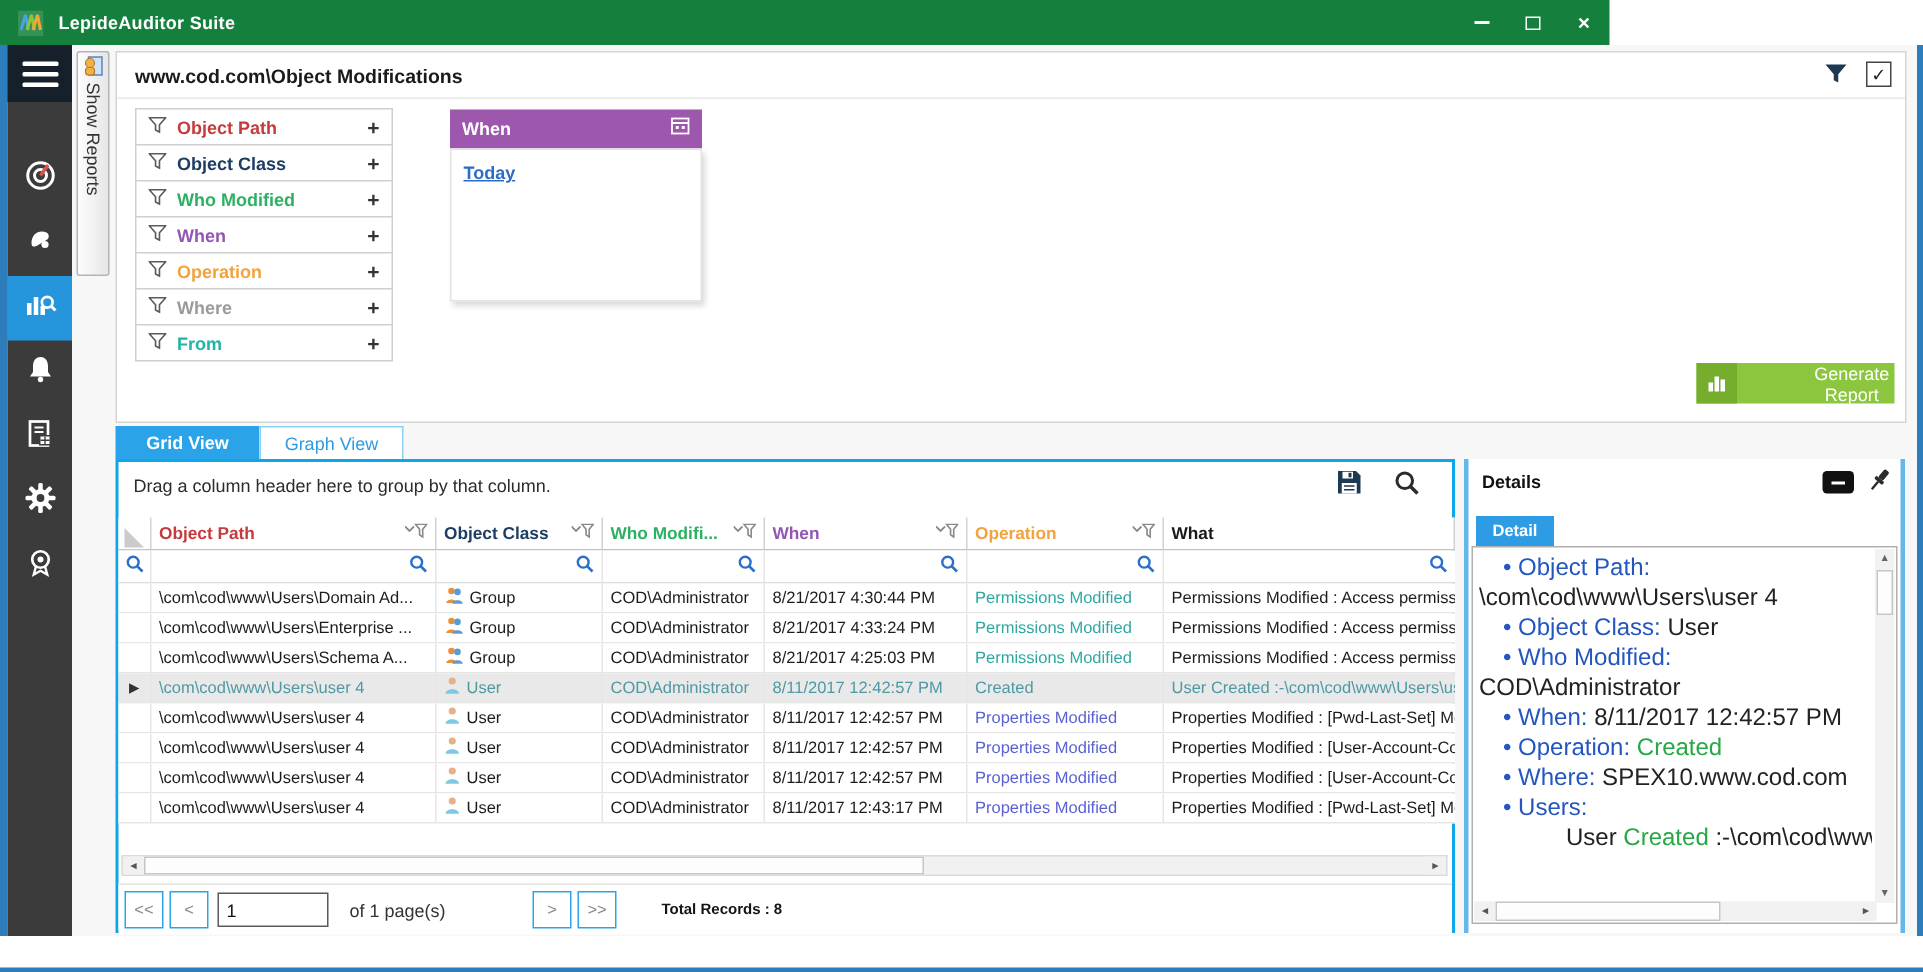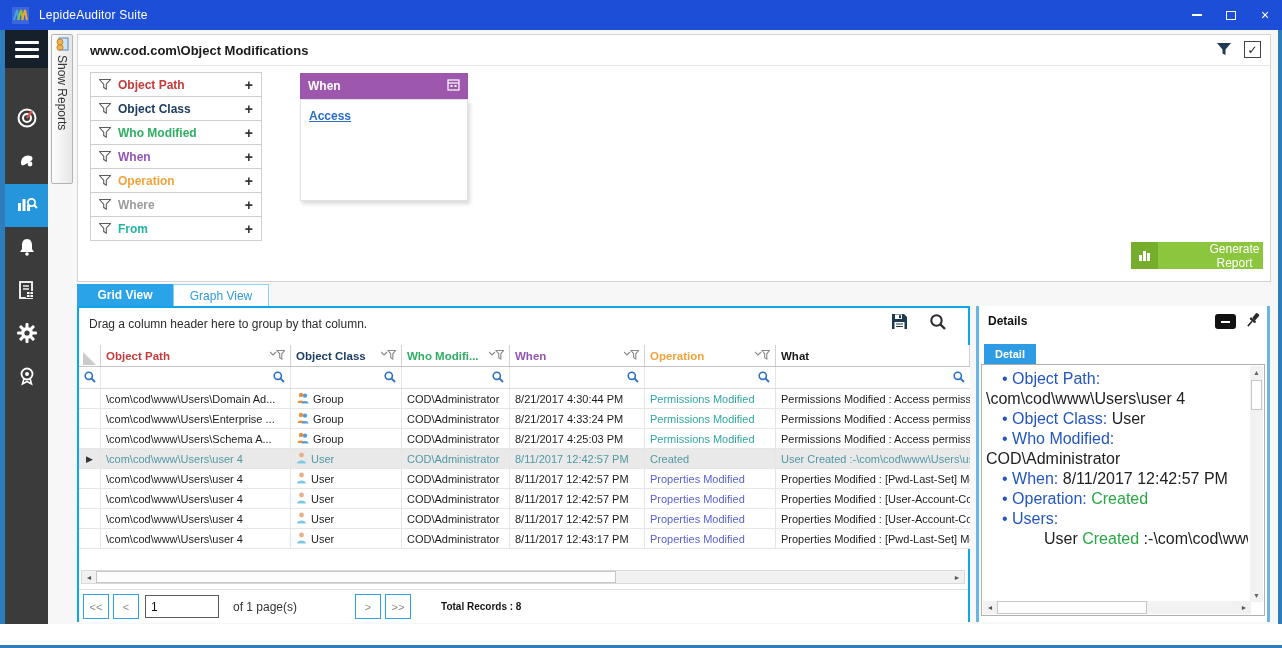--- a/index.html
+++ b/index.html
@@ -1,20 +1,20 @@
 <!DOCTYPE html>
 <html><head>
 <meta charset="utf-8">
 <style>
   * { margin:0; padding:0; box-sizing:border-box; }
   html,body { width:1282px; height:648px; background:#fff; font-family:"Liberation Sans","DejaVu Sans",sans-serif; }
   .window { position:relative; width:1282px; height:648px; background:#fff; overflow:hidden; }
 
   
-  .titlebar { position:absolute; left:0; top:0; width:1282px; height:30px; background:#1d4ed8; display:flex; align-items:center; }
+  .titlebar { position:absolute; left:0; top:0; width:1073px; height:30px; background:#15803d; display:flex; align-items:center;font-weight:bold; }
   .logo { width:17px; height:17px; margin-left:12px; }
   .app-title { color:#fff; font-size:12px; margin-left:10px; letter-spacing:.2px; }
   .win-controls { margin-left:auto; display:flex; height:100%; }
   .win-btn { width:34px; height:100%; display:flex; align-items:center; justify-content:center; cursor:default; }
   .glyph-min { width:10px; height:2px; background:#fff; }
   .glyph-max { width:10px; height:9px; border:1px solid #fff; }
   .glyph-close { color:#fff; font-size:14px; line-height:1; }
 
   
   .frame-left  { position:absolute; left:0; top:30px; width:5px; height:594px; background:#2d7dbd; }
@@ -298,21 +298,21 @@
           <span class="cal">
             <svg width="13" height="12" viewBox="0 0 13 12">
                 <rect x="1" y="1" width="11" height="10" fill="none" stroke="#fff" stroke-width="1.2"></rect>
                 <line x1="1" y1="4" x2="12" y2="4" stroke="#fff" stroke-width="1.2"></line>
                 <rect x="3.5" y="6" width="2" height="2" fill="#fff"></rect>
                 <rect x="7.5" y="6" width="2" height="2" fill="#fff"></rect>
               </svg>
           </span>
         </div>
         <div class="when-body">
-          <span class="today-link">Access</span>
+          <span class="today-link">Today</span>
         </div>
       </div>
 
       <div class="gen-btn">
         <div class="gen-ico">
           <svg width="13" height="13" viewBox="0 0 13 13">
               <rect x="1" y="6" width="3" height="6" fill="#fff"></rect>
               <rect x="5" y="2" width="3" height="10" fill="#fff"></rect>
               <rect x="9" y="4" width="3" height="8" fill="#fff"></rect>
             </svg>
@@ -597,20 +597,21 @@
           </svg>
       </div>
       <div class="detail-tab">Detail</div>
       <div class="details-box">
         <div class="d-content" id="details-fields">
             <div class="d-field"><span class="bullet">• </span><span class="dlabel">Object Path:</span> <span>\com\cod\www\Users\user 4</span></div>
             <div class="d-field"><span class="bullet">• </span><span class="dlabel">Object Class:</span> <span>User</span></div>
             <div class="d-field"><span class="bullet">• </span><span class="dlabel">Who Modified:</span> <span>COD\Administrator</span></div>
             <div class="d-field"><span class="bullet">• </span><span class="dlabel">When:</span> <span>8/11/2017 12:42:57 PM</span></div>
             <div class="d-field"><span class="bullet">• </span><span class="dlabel">Operation:</span> <span style="color:#27a844">Created</span></div>
+            <div class="d-field"><span class="bullet">• </span><span class="dlabel">Where:</span> <span>SPEX10.www.cod.com</span></div>
             <div class="d-field"><span class="bullet">• </span><span class="dlabel">Users:</span> <span></span></div>
             <div class="d-what-line"><span>User </span><span style="color:#27a844">Created</span><span> :-\com\cod\www\Users\u</span></div>
           </div>
         <div class="vscroll">
           <div class="vs-btn">▲</div>
           <div class="vs-thumb"></div>
           <div class="vs-fill"></div>
           <div class="vs-btn">▼</div>
         </div>
         <div class="hscroll2">

